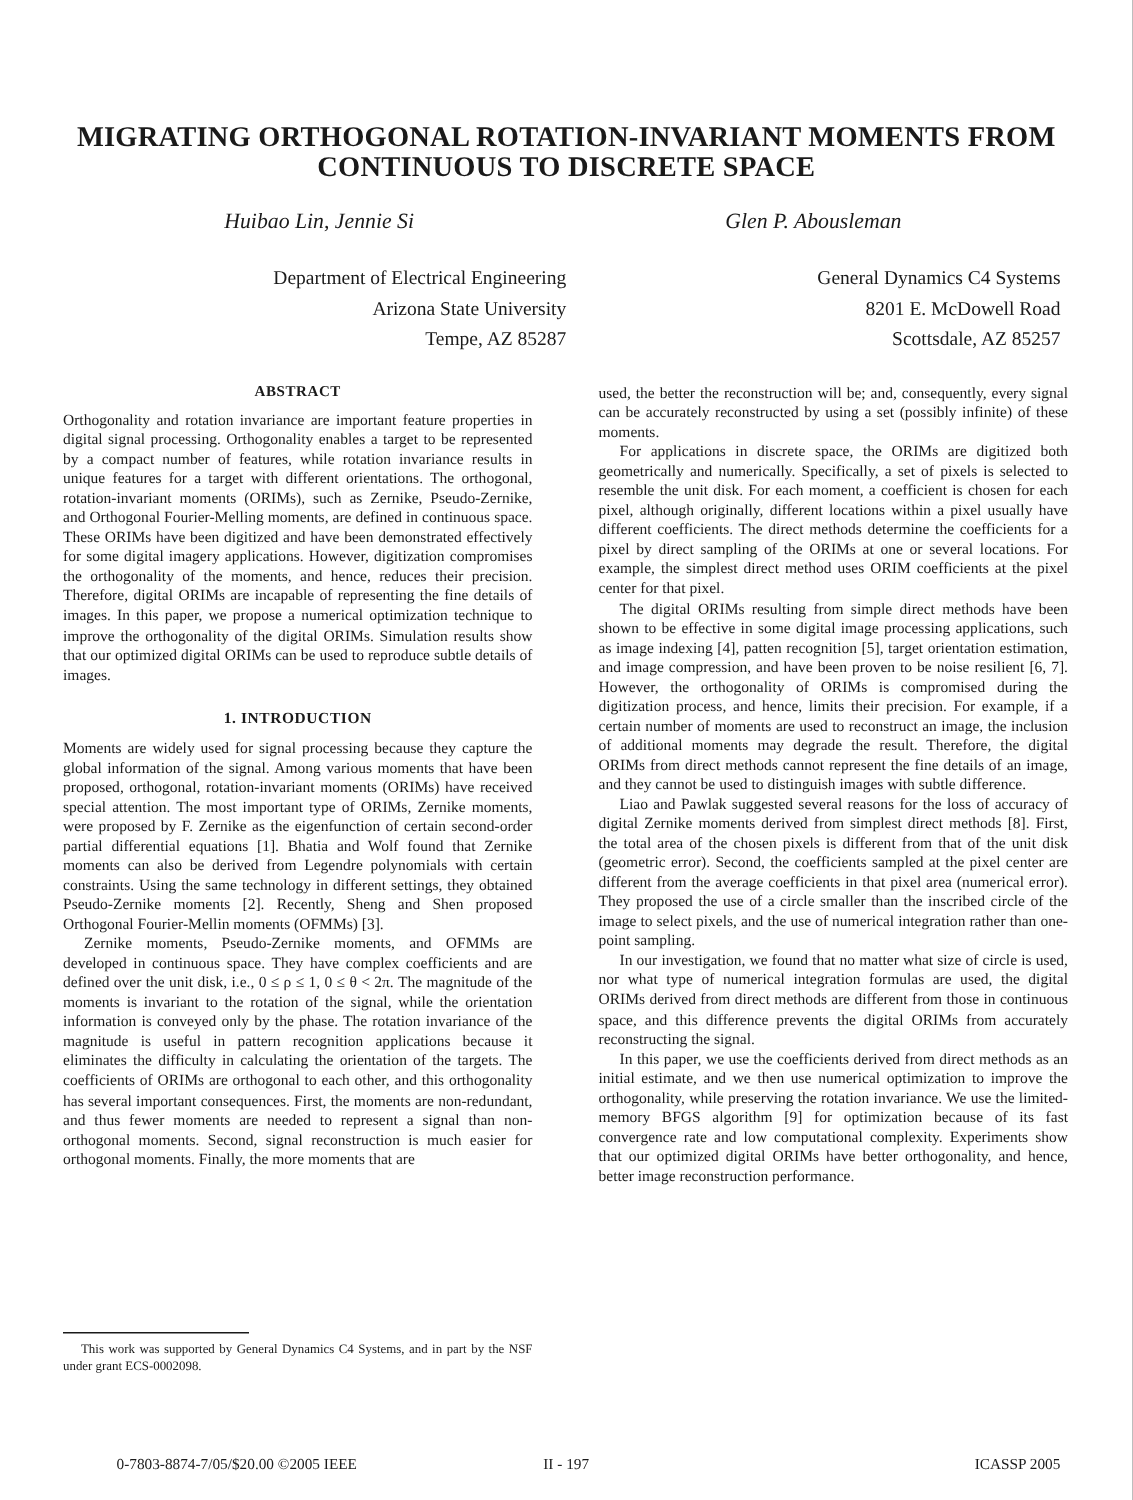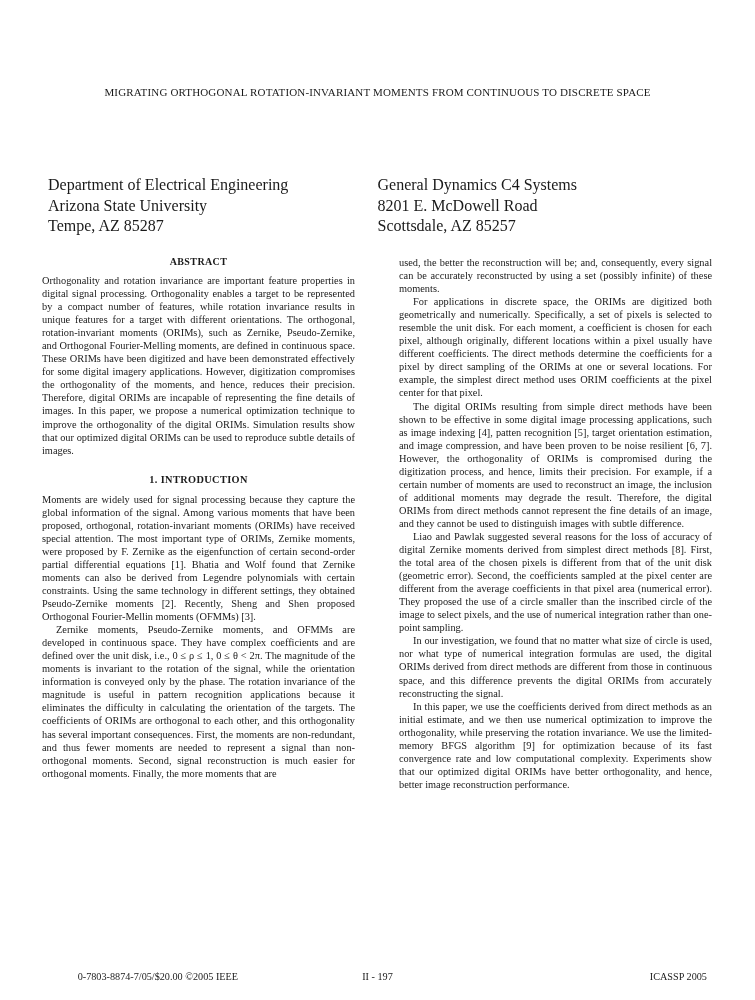--- a/index.html
+++ b/index.html
@@ -21,22 +21,22 @@
 
   
   .title-block {
     position: absolute;
     left: 48px;
     top: 82px;
     width: 659px;
     text-align: center;
   }
   .paper-title {
-    font-size: 11px;
-    font-weight: normal;
+    font-size: 19px;
+    font-weight: bold;
     line-height: 20px;
     letter-spacing: 0.15px;
     margin: 0;
   }
 
   .authors-row {
     position: absolute;
     left: 48px;
     top: 139px;
     width: 659px;
@@ -54,22 +54,22 @@
 
   .affils-row {
     position: absolute;
     left: 48px;
     top: 175px;
     width: 659px;
     display: flex;
   }
   .affil-col {
     width: 50%;
-    text-align: left;
-    font-size: 16px;
+    text-align: right;
+    font-size: 13px;
     line-height: 20.5px;
   }
   .affil-col div { white-space: nowrap; }
 
   
   .columns {
     position: absolute;
     left: 42px;
     top: 256px;
     width: 670px;
@@ -148,20 +148,28 @@
 </style>
 </head>
 <body>
 
 <div class="page">
 
   <div class="title-block">
     <h1 class="paper-title">MIGRATING ORTHOGONAL ROTATION-INVARIANT MOMENTS FROM CONTINUOUS TO DISCRETE SPACE</h1>
   </div>
 
+  <div class="authors-row">
+    <div class="author-col">
+      <div class="author-names">Huibao Lin, Jennie Si</div>
+    </div>
+    <div class="author-col">
+      <div class="author-names">Glen P. Abousleman</div>
+    </div>
+  </div>
 
   <div class="affils-row">
     <div class="affil-col">
       <div>Department of Electrical Engineering</div>
       <div>Arizona State University</div>
       <div>Tempe, AZ 85287</div>
     </div>
     <div class="affil-col">
       <div>General Dynamics C4 Systems</div>
       <div>8201 E. McDowell Road</div>
@@ -172,20 +180,24 @@
   <div class="columns">
 
     <div class="col col-left">
       <h2 class="section-head">ABSTRACT</h2>
       <p class="body noindent">Orthogonality and rotation invariance are important feature properties in digital signal processing. Orthogonality enables a target to be represented by a compact number of features, while rotation invariance results in unique features for a target with different orientations. The orthogonal, rotation-invariant moments (ORIMs), such as Zernike, Pseudo-Zernike, and Orthogonal Fourier-Melling moments, are defined in continuous space. These ORIMs have been digitized and have been demonstrated effectively for some digital imagery applications. However, digitization compromises the orthogonality of the moments, and hence, reduces their precision. Therefore, digital ORIMs are incapable of representing the fine details of images. In this paper, we propose a numerical optimization technique to improve the orthogonality of the digital ORIMs. Simulation results show that our optimized digital ORIMs can be used to reproduce subtle details of images.</p>
 
       <h2 class="section-head intro">1.  INTRODUCTION</h2>
       <p class="body noindent">Moments are widely used for signal processing because they capture the global information of the signal. Among various moments that have been proposed, orthogonal, rotation-invariant moments (ORIMs) have received special attention. The most important type of ORIMs, Zernike moments, were proposed by F. Zernike as the eigenfunction of certain second-order partial differential equations [1]. Bhatia and Wolf found that Zernike moments can also be derived from Legendre polynomials with certain constraints. Using the same technology in different settings, they obtained Pseudo-Zernike moments [2]. Recently, Sheng and Shen proposed Orthogonal Fourier-Mellin moments (OFMMs) [3].</p>
       <p class="body indent"><span>Zernike moments, Pseudo-Zernike moments, and OFMMs are developed in continuous space. They have complex coefficients and are defined over the unit disk, i.e., </span><span class="math">0 ≤ ρ ≤ 1, 0 ≤ θ &lt; 2π.</span><span> The magnitude of the moments is invariant to the rotation of the signal, while the orientation information is conveyed only by the phase. The rotation invariance of the magnitude is useful in pattern recognition applications because it eliminates the difficulty in calculating the orientation of the targets. The coefficients of ORIMs are orthogonal to each other, and this orthogonality has several important consequences. First, the moments are non-redundant, and thus fewer moments are needed to represent a signal than non-orthogonal moments. Second, signal reconstruction is much easier for orthogonal moments. Finally, the more moments that are</span></p>
 
+      <div class="footnote-wrap">
+        <div class="footnote-rule"></div>
+        <p class="footnote">This work was supported by General Dynamics C4 Systems, and in part by the NSF under grant ECS-0002098.</p>
+      </div>
     </div>
 
     <div class="col col-right">
       <p class="body noindent">used, the better the reconstruction will be; and, consequently, every signal can be accurately reconstructed by using a set (possibly infinite) of these moments.</p>
       <p class="body indent">For applications in discrete space, the ORIMs are digitized both geometrically and numerically. Specifically, a set of pixels is selected to resemble the unit disk. For each moment, a coefficient is chosen for each pixel, although originally, different locations within a pixel usually have different coefficients. The direct methods determine the coefficients for a pixel by direct sampling of the ORIMs at one or several locations. For example, the simplest direct method uses ORIM coefficients at the pixel center for that pixel.</p>
       <p class="body indent">The digital ORIMs resulting from simple direct methods have been shown to be effective in some digital image processing applications, such as image indexing [4], patten recognition [5], target orientation estimation, and image compression, and have been proven to be noise resilient [6, 7]. However, the orthogonality of ORIMs is compromised during the digitization process, and hence, limits their precision. For example, if a certain number of moments are used to reconstruct an image, the inclusion of additional moments may degrade the result. Therefore, the digital ORIMs from direct methods cannot represent the fine details of an image, and they cannot be used to distinguish images with subtle difference.</p>
       <p class="body indent">Liao and Pawlak suggested several reasons for the loss of accuracy of digital Zernike moments derived from simplest direct methods [8]. First, the total area of the chosen pixels is different from that of the unit disk (geometric error). Second, the coefficients sampled at the pixel center are different from the average coefficients in that pixel area (numerical error). They proposed the use of a circle smaller than the inscribed circle of the image to select pixels, and the use of numerical integration rather than one-point sampling.</p>
       <p class="body indent">In our investigation, we found that no matter what size of circle is used, nor what type of numerical integration formulas are used, the digital ORIMs derived from direct methods are different from those in continuous space, and this difference prevents the digital ORIMs from accurately reconstructing the signal.</p>
       <p class="body indent">In this paper, we use the coefficients derived from direct methods as an initial estimate, and we then use numerical optimization to improve the orthogonality, while preserving the rotation invariance. We use the limited-memory BFGS algorithm [9] for optimization because of its fast convergence rate and low computational complexity. Experiments show that our optimized digital ORIMs have better orthogonality, and hence, better image reconstruction performance.</p>
     </div>

